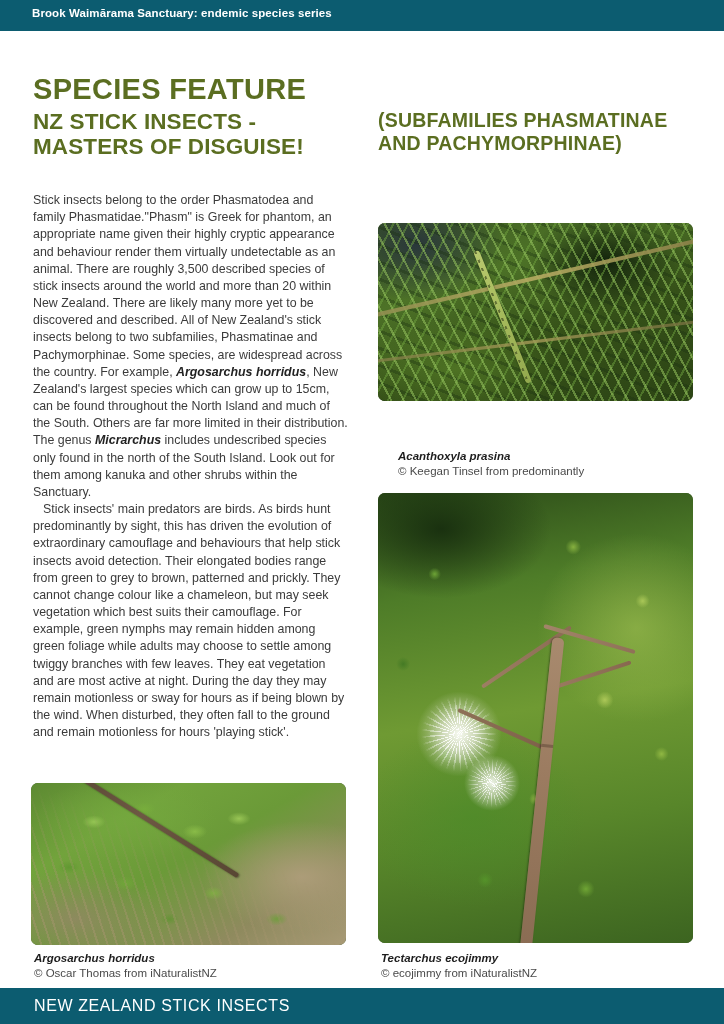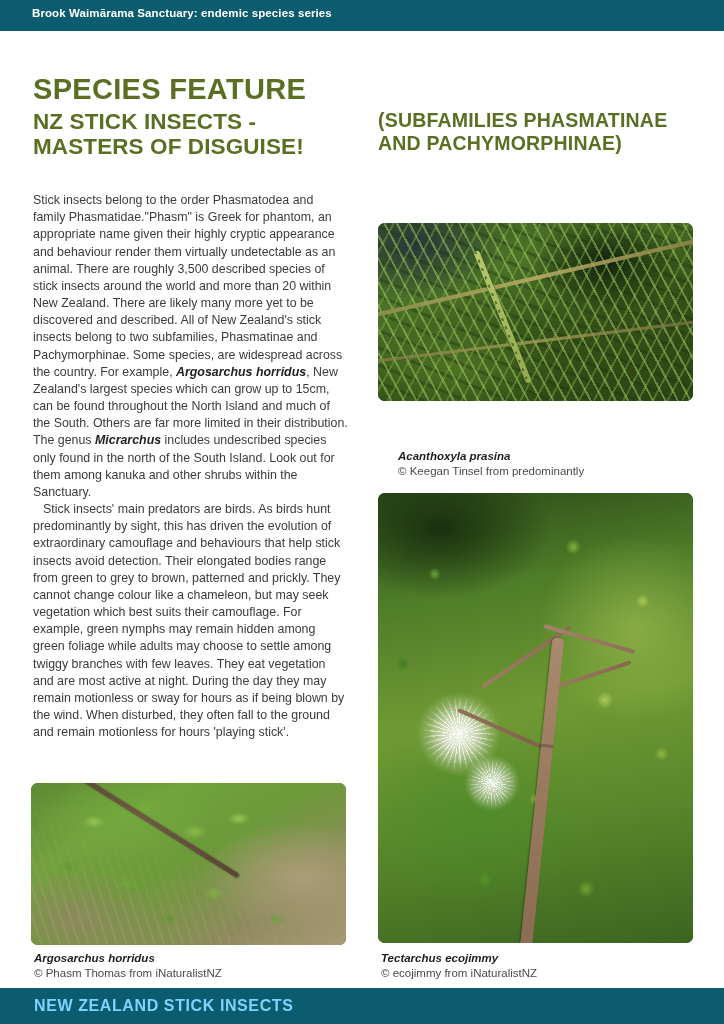--- a/index.html
+++ b/index.html
@@ -288,23 +288,23 @@
   
   .footer-bar {
     position: absolute;
     left: 0; top: 988px;
     width: 724px; height: 36px;
     background: #0c5c70;
   }
   .footer-bar .footer-text {
     position: absolute;
     left: 34px; top: 9px;
-    color: #7dd3fc;
+    color: #ffffff;
     font-size: 16px;
-    font-weight: 700;
+    font-weight: 400;
     letter-spacing: 0.6px;
     white-space: nowrap;
   }
 </style>
 </head>
 <body>
 
 <div class="top-bar">
   <div class="top-bar-text">Brook Waimārama Sanctuary: endemic species series</div>
 </div>
@@ -349,20 +349,20 @@
   </div>
 
   <div class="photo" id="photo-argosarchus">
     <div class="layer base"></div>
     <div class="layer leaves"></div>
     <div class="layer grass"></div>
     <div class="stick"></div>
   </div>
   <div class="caption" id="cap-argosarchus">
     <span class="sci-name">Argosarchus horridus</span>
-    <span class="credit">© Phasm Thomas from iNaturalistNZ</span>
+    <span class="credit">© Oscar Thomas from iNaturalistNZ</span>
   </div>
 
 </div>
 
 <div class="footer-bar">
   <div class="footer-text">NEW ZEALAND STICK INSECTS</div>
 </div>
 
 </body></html>

